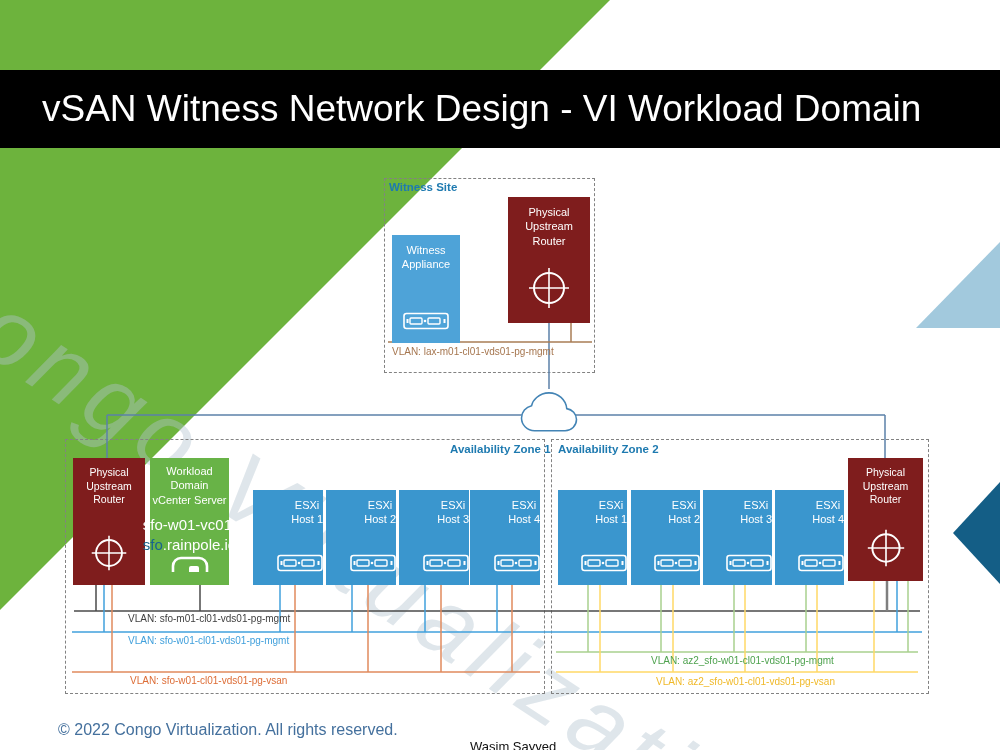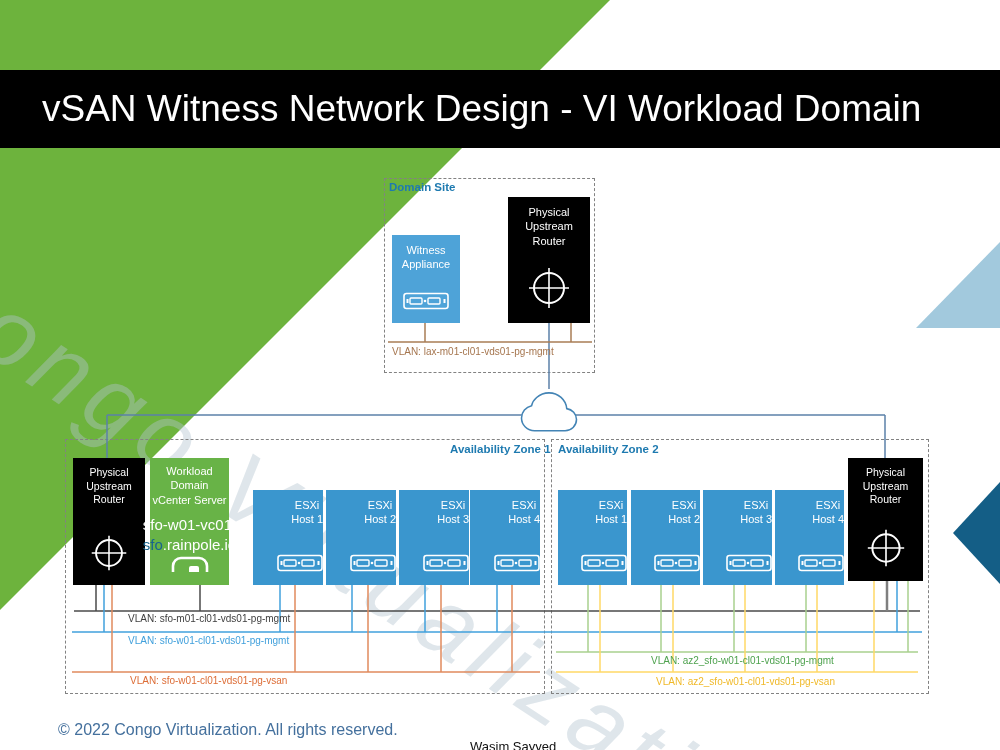--- a/index.html
+++ b/index.html
@@ -27,21 +27,21 @@
   svg.lines{position:absolute;left:0;top:0;z-index:4;pointer-events:none;}
   .cloud-wrap{position:absolute;left:503px;top:386px;z-index:5;}
   
   .box{position:absolute;z-index:5;color:#fff;text-align:center;font-size:11px;line-height:1.3;
     display:flex;flex-direction:column;align-items:center;}
   .pre{white-space:pre-line;}
   .box .ttl{margin-top:8px;}
   .box .ic{margin-top:auto;margin-bottom:13px;}
   .esxi{background:#3A96CE;align-items:flex-end;}
   .appliance{background:#4EA3D8;}
-  .router{background:#000000;}
+  .router{background:#7f1d1d;}
   .vcenter{background:#68B347;}
   .vc-host{font-size:15px;margin-top:8px;line-height:1.35;}
   .vc-host .dk{color:#17648E;text-align:right;}
   
   .vlan-label{position:absolute;font-size:10px;font-weight:400;white-space:nowrap;z-index:5;}
   
   .footer-copy{position:absolute;left:58px;top:721px;font-size:16px;color:#44709D;z-index:5;}
   .footer-author{position:absolute;left:470px;top:719px;font-size:13px;color:#111;z-index:5;margin-top:20px;}
 </style>
 </head>
@@ -52,21 +52,21 @@
   <div class="green-wedge"></div>
   <div class="tri-light"></div>
   <div class="diamond-dark"></div>
   <div class="watermark">Congo Virtualization</div>
 
   <div class="titlebar">
     <div class="t">vSAN Witness Network Design - VI Workload Domain</div>
   </div>
 
   <div class="zone" style="left:384px;top:178px;width:209px;height:193px;"></div>
-  <div class="zone-label" style="left:389px;top:181px;">Domain Site</div>
+  <div class="zone-label" style="left:389px;top:181px;">Witness Site</div>
 
   <div class="zone" style="left:65px;top:439px;width:478px;height:253px;"></div>
   <div class="zone-label" style="left:450px;top:443px;">Availability Zone 1</div>
 
   <div class="zone" style="left:551px;top:439px;width:376px;height:253px;"></div>
   <div class="zone-label" style="left:558px;top:443px;">Availability Zone 2</div>
 
   <svg class="lines" width="1000" height="750">
 
     <g stroke="#5B80A8" stroke-width="1.5">
@@ -126,21 +126,21 @@
       <line x1="874" y1="581" x2="874" y2="672"></line>
     </g>
   </svg>
 
   <div class="cloud-wrap">
     <svg width="92" height="55" viewBox="0 0 16 16">
       <path d="M4.406 3.342A5.53 5.53 0 0 1 8 2c2.69 0 4.923 2 5.166 4.579C14.758 6.804 16 8.137 16 9.773 16 11.569 14.502 13 12.687 13H3.781C1.708 13 0 11.366 0 9.318c0-1.763 1.266-3.223 2.942-3.593.143-.863.698-1.723 1.464-2.383z" fill="#ffffff" stroke="#4384B5" stroke-width="0.45"></path>
     </svg>
   </div>
 
-  <div class="box appliance" style="left:392px;top:235px;width:68px;height:88px;">
+  <div class="box appliance" style="left:392px;top:235px;width:68px;height:108px;">
     <div class="ttl pre">Witness
 Appliance</div>
     <svg class="ic" width="46" height="18">
       <rect x="1" y="1.5" width="44" height="15" rx="2.5" fill="none" stroke="#fff" stroke-width="1.6"></rect>
       <rect x="7" y="6" width="12" height="6" rx="1" fill="none" stroke="#fff" stroke-width="1.4"></rect>
       <rect x="25" y="6" width="12" height="6" rx="1" fill="none" stroke="#fff" stroke-width="1.4"></rect>
       <circle cx="22" cy="9" r="1.3" fill="#fff"></circle>
       <rect x="3.5" y="7" width="2" height="4" fill="#fff"></rect>
       <rect x="40.5" y="7" width="2" height="4" fill="#fff"></rect>
     </svg>

